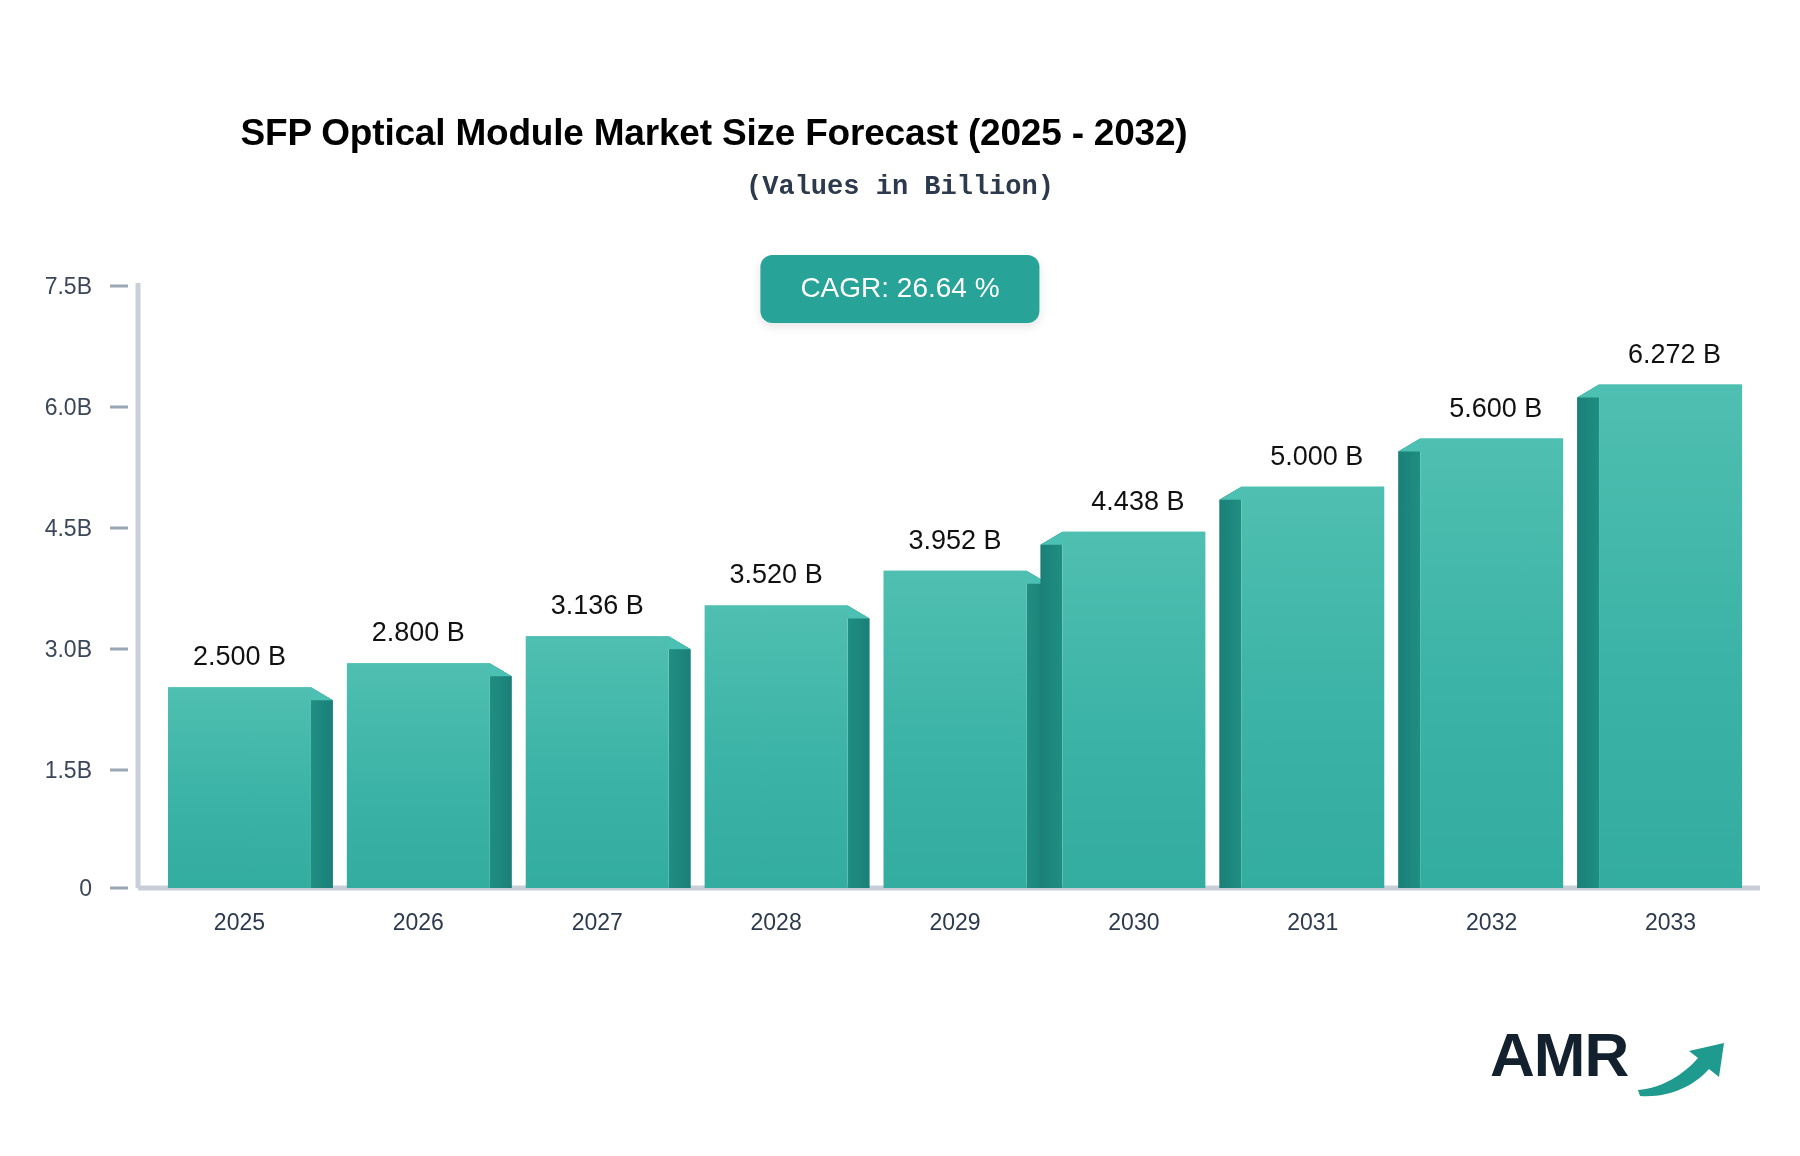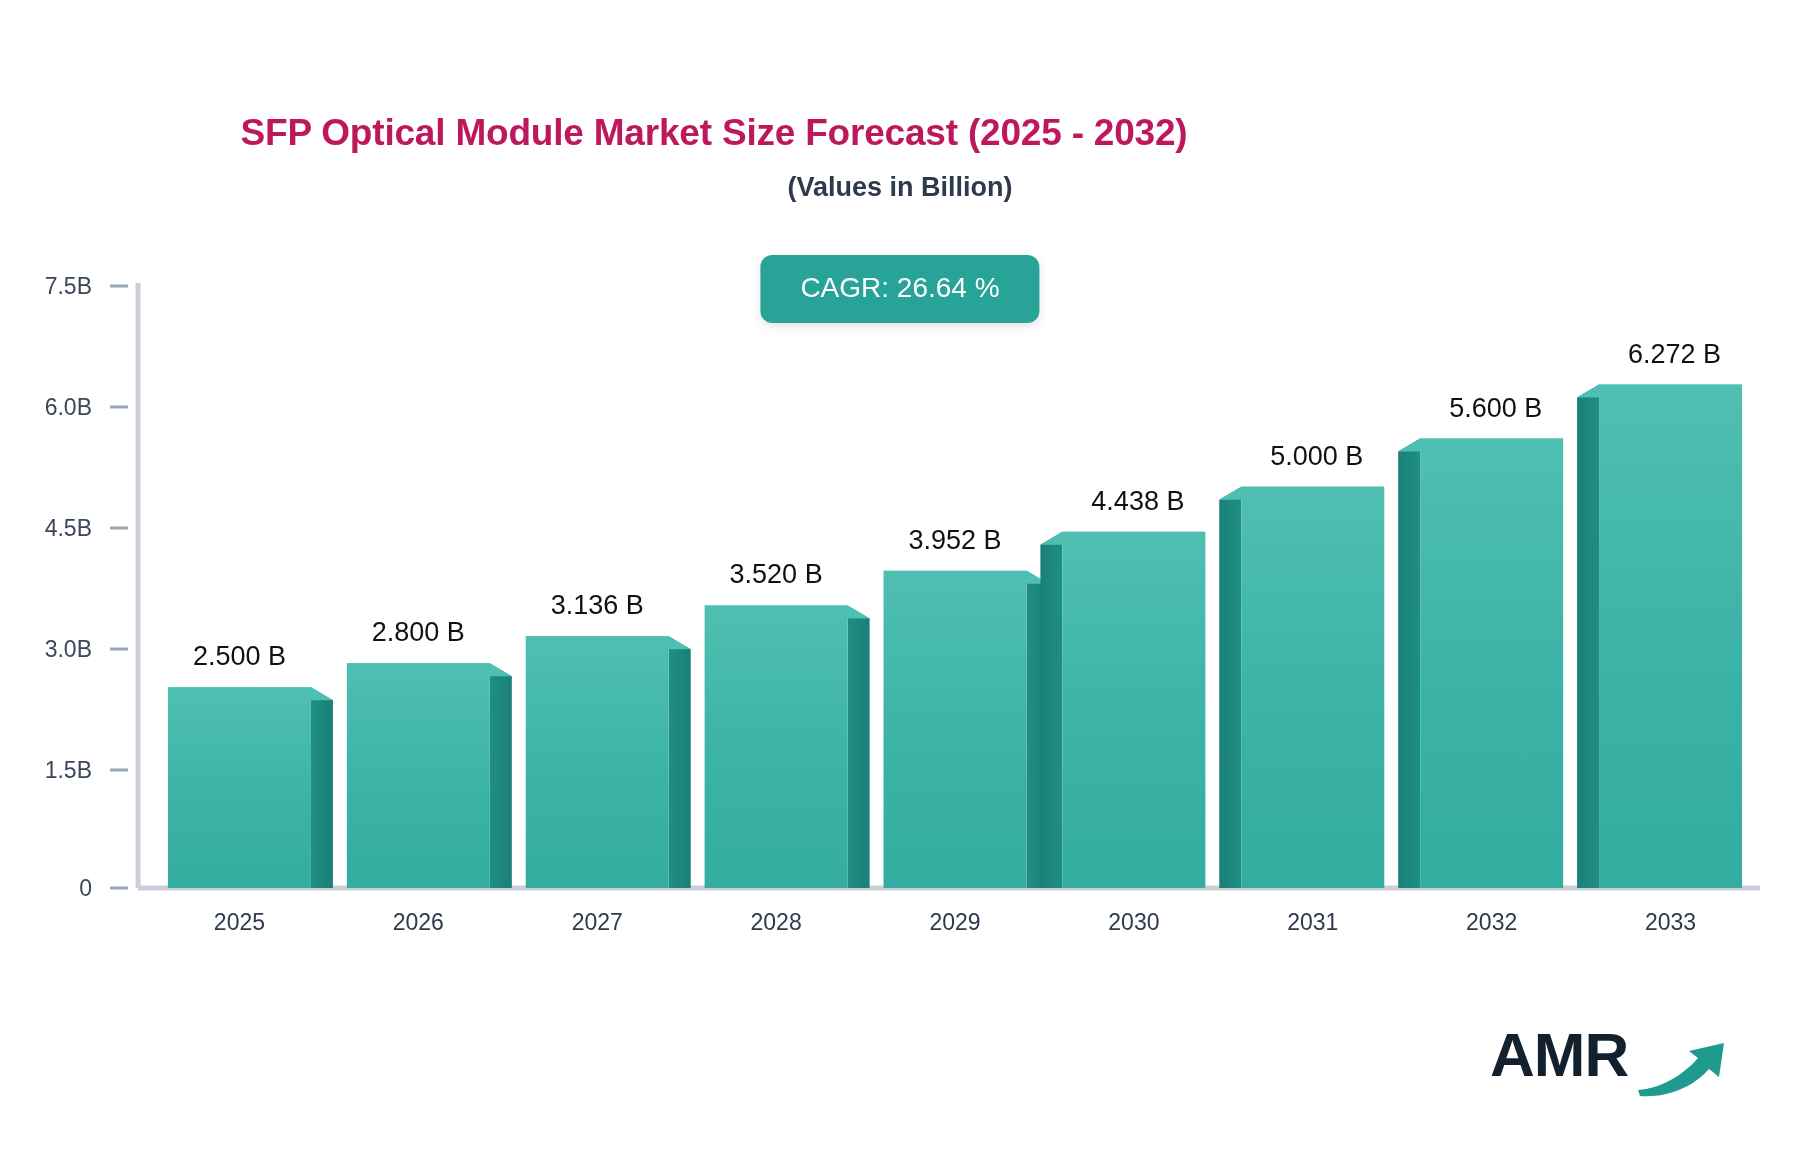--- a/index.html
+++ b/index.html
@@ -20,32 +20,33 @@
     background: #ffffff;
   }
   .title {
     position: absolute;
     top: 112px;
     left: 0;
     width: 1428px;
     text-align: center;
     font-size: 37px;
     font-weight: bold;
-    color: #be185d;
+    color: #000000;
     letter-spacing: -0.2px;
   }
   .subtitle {
     position: absolute;
     top: 172px;
     left: 0;
     width: 1800px;
     text-align: center;
     font-size: 27px;
     font-weight: bold;
     color: #2d3a4d;
+    font-family: Liberation Mono, monospace;
   }
   .cagr-badge {
     position: absolute;
     top: 255px;
     left: 50%;
     transform: translateX(-50%);
     background: #27a497;
     color: #ffffff;
     font-size: 28px;
     font-weight: normal;

